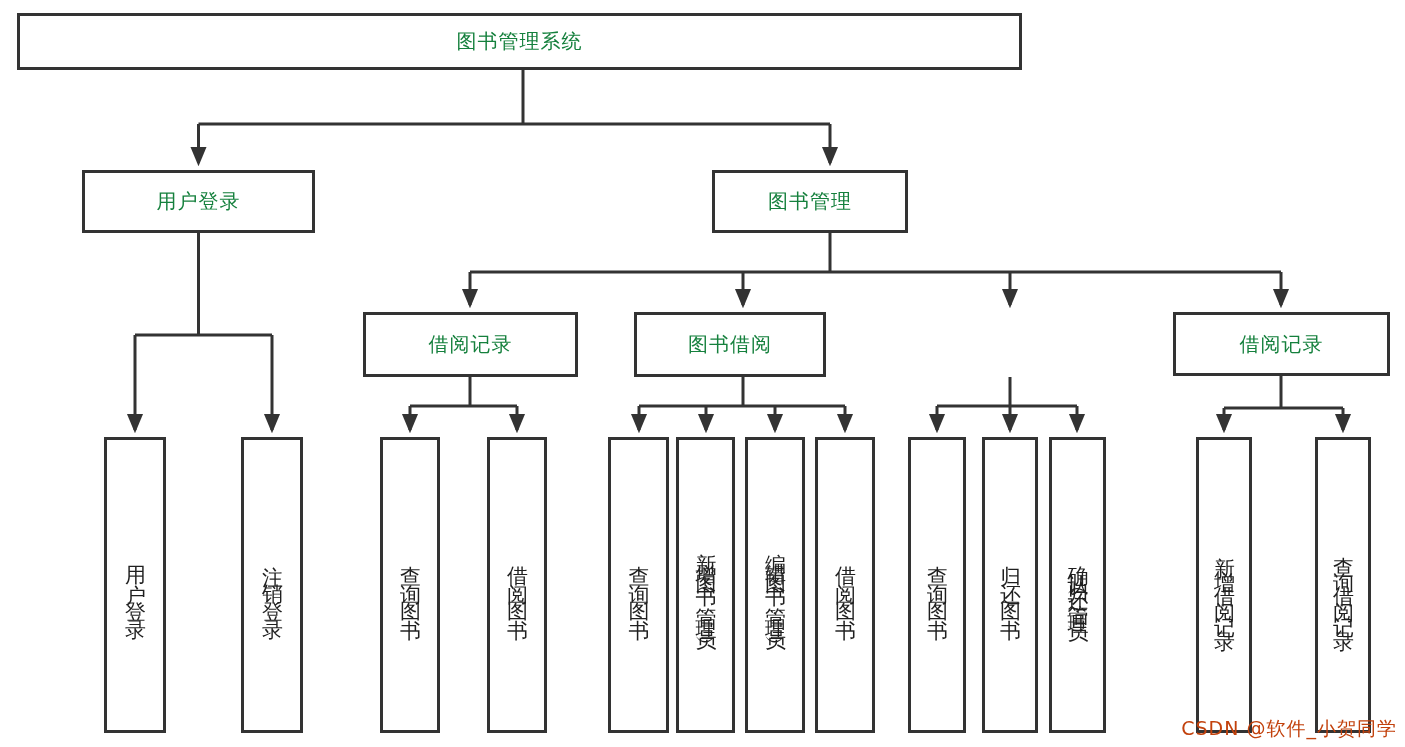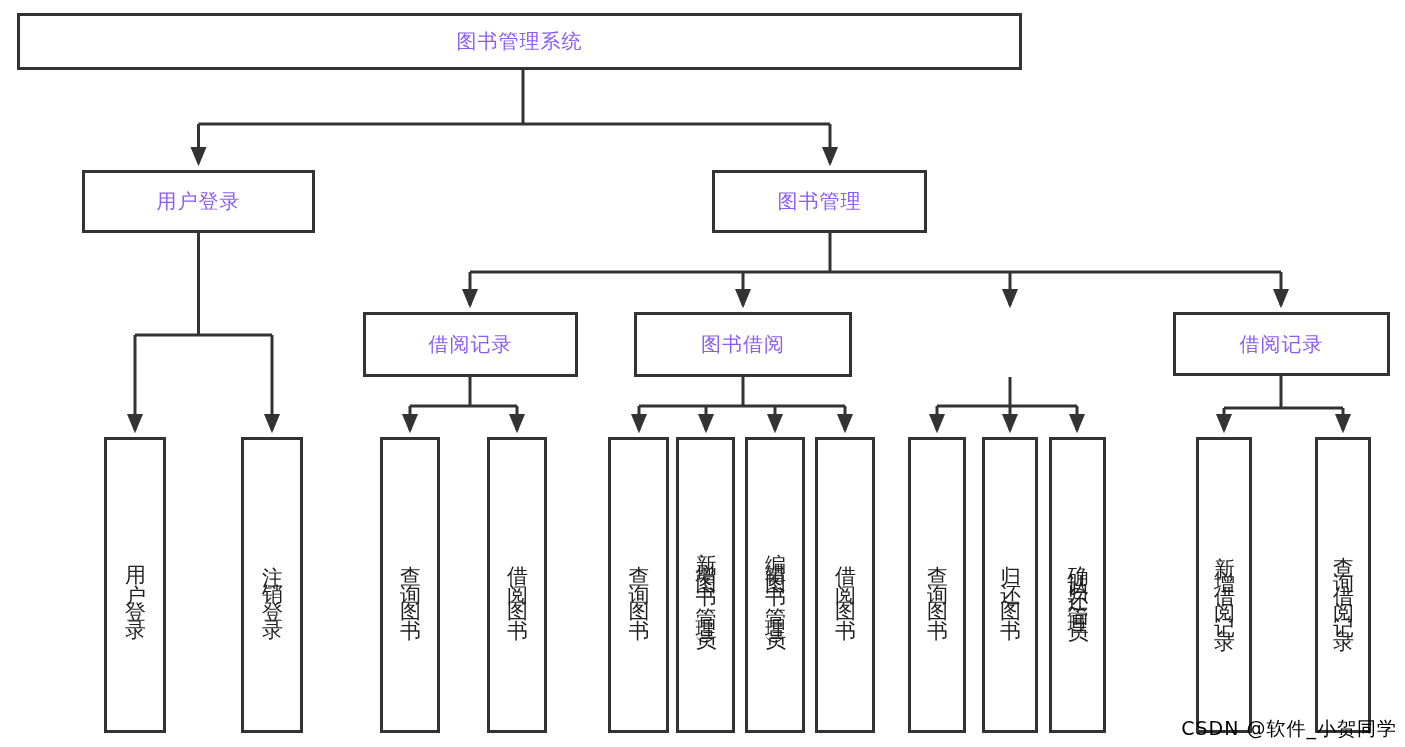--- a/index.html
+++ b/index.html
@@ -9,21 +9,21 @@
     background:#ffffff;
     font-family:"DejaVu Sans","Liberation Sans",sans-serif;
     overflow:hidden;
   }
   .node{
     position:absolute;
     background:#ffffff;
     border:3px solid #333333;
     box-sizing:border-box;
     display:flex;align-items:center;justify-content:center;
-    color:#8b5cf6;
+    color:#15803d;
     font-size:20px;
     letter-spacing:1px;
     white-space:nowrap;
     z-index:2;
   }
   .leaf{
     position:absolute;
     background:#ffffff;
     border:3px solid #333333;
     box-sizing:border-box;
@@ -39,21 +39,21 @@
     line-height:1;
     white-space:nowrap;
   }
   .leaf-label.mid{letter-spacing:15px;}
   .leaf-label.tight{letter-spacing:11px;}
   .leaf-label.xtight{letter-spacing:8px;}
   #wires{position:absolute;left:0;top:0;z-index:1;}
   .watermark{
     position:absolute;
     right:8px;bottom:5px;
-    color:#000000;
+    color:#c2410c;
     font-size:19px;
     letter-spacing:1px;
     z-index:3;
     white-space:nowrap;
   }
 </style>
 </head>
 <body>
 
 <div id="canvas">
@@ -105,28 +105,28 @@
     </g>
   </svg>
 
   <div class="node" style="left:17px;top:13px;width:1005px;height:57px;">
     <span>图书管理系统</span>
   </div>
 
   <div class="node" style="left:82px;top:170px;width:233px;height:63px;">
     <span>用户登录</span>
   </div>
-  <div class="node" style="left:712px;top:170px;width:215px;height:63px;">
+  <div class="node" style="left:712px;top:170px;width:196px;height:63px;">
     <span>图书管理</span>
   </div>
 
   <div class="node" style="left:363px;top:312px;width:215px;height:65px;">
     <span>借阅记录</span>
   </div>
-  <div class="node" style="left:634px;top:312px;width:218px;height:65px;">
+  <div class="node" style="left:634px;top:312px;width:192px;height:65px;">
     <span>图书借阅</span>
   </div>
   <div class="node" style="left:1173px;top:312px;width:217px;height:64px;">
     <span>借阅记录</span>
   </div>
 
   <div class="leaf" style="left:104px;top:437px;width:62px;height:296px;">
     <span class="leaf-label">用户登录</span>
   </div>
   <div class="leaf" style="left:241px;top:437px;width:62px;height:296px;">

